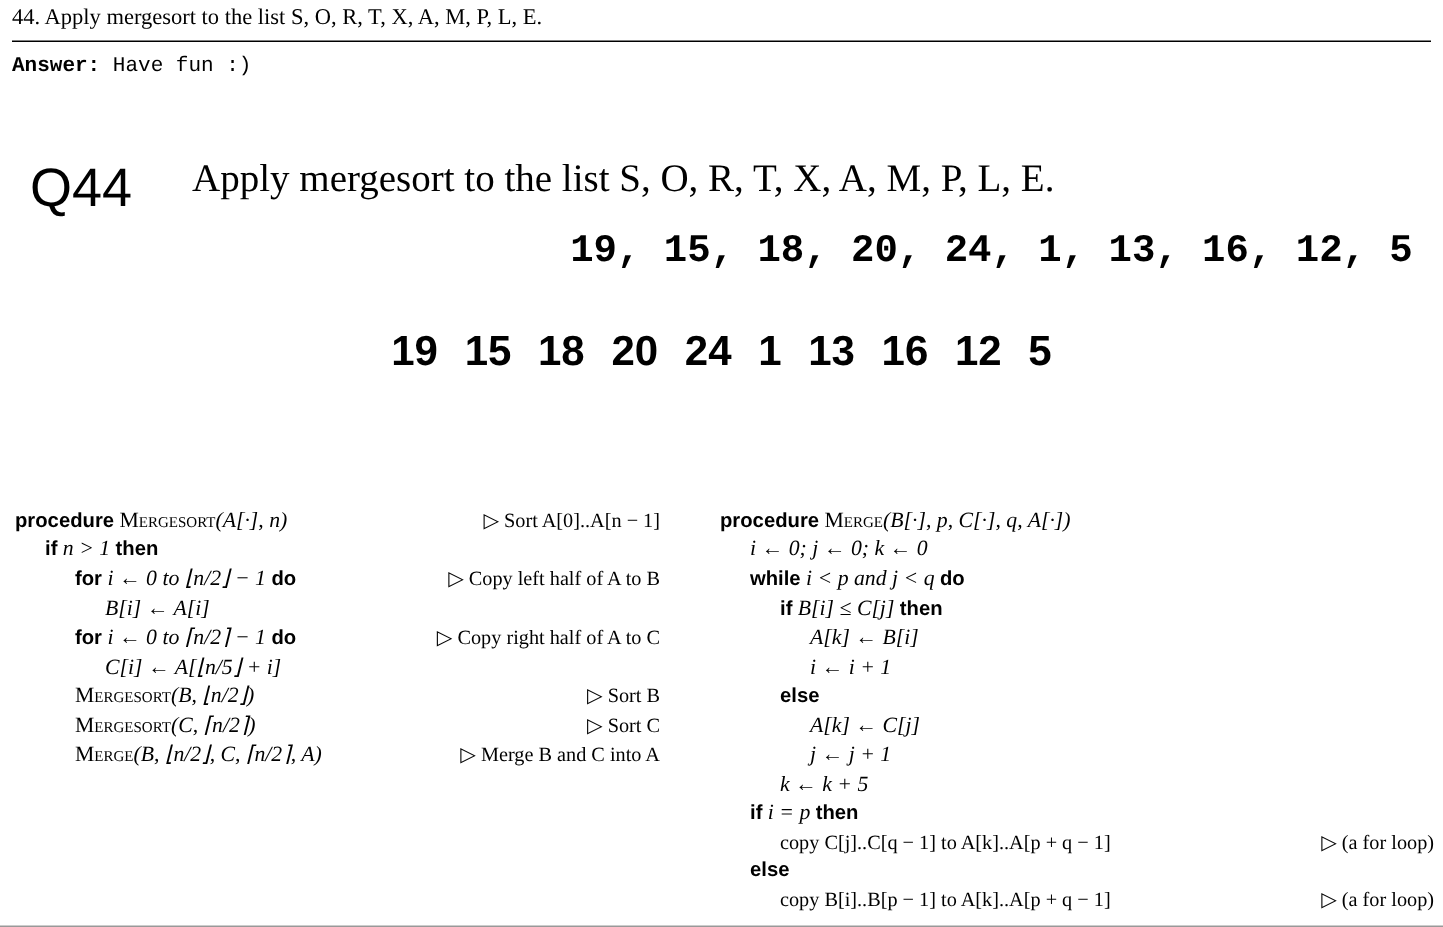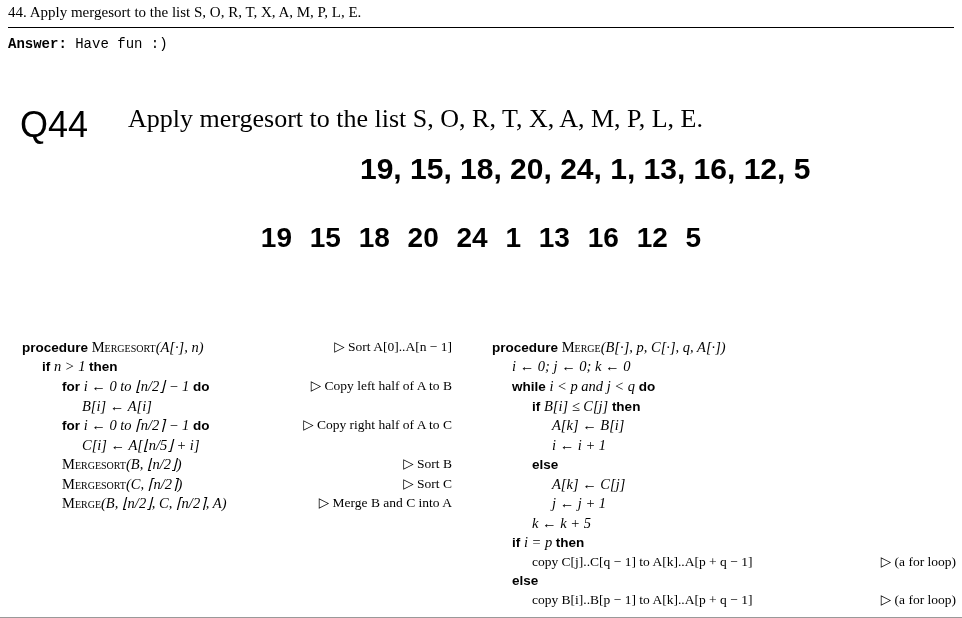--- a/index.html
+++ b/index.html
@@ -45,41 +45,41 @@
   .qlabel {
     font-size: 36px;
     font-family: Helvetica, Arial, sans-serif;
     font-weight: 400;
   }
   .qtitle {
     font-size: 26px;
     font-family: "Times New Roman", Times, serif;
   }
   .numbered-letters {
-    font-family: Liberation Sans, sans-serif;
+    font-family: Liberation Mono, monospace;
     font-weight: bold;
-    font-size: 30px;
-    text-align: left;
+    font-size: 26px;
+    text-align: center;
     margin-top: 4px;
     margin-left: 360px;
   }
   .big-seq {
     font-family: Helvetica, Arial, sans-serif;
     font-weight: bold;
     font-size: 28px;
     text-align: center;
     margin-top: 36px;
     letter-spacing: 0px;
     word-spacing: 10px;
   }
   .algos {
     display: flex;
     position: absolute;
     bottom: 8px;
-    left: 12px; right: 0;
+    left: 0; right: 0;
     padding: 0 6px 0 10px;
     gap: 40px;
   }
   .algo-left {
     flex: 0 0 430px;
     font-size: 14.5px;
     line-height: 1.35;
   }
   .algo-right {
     flex: 1;

